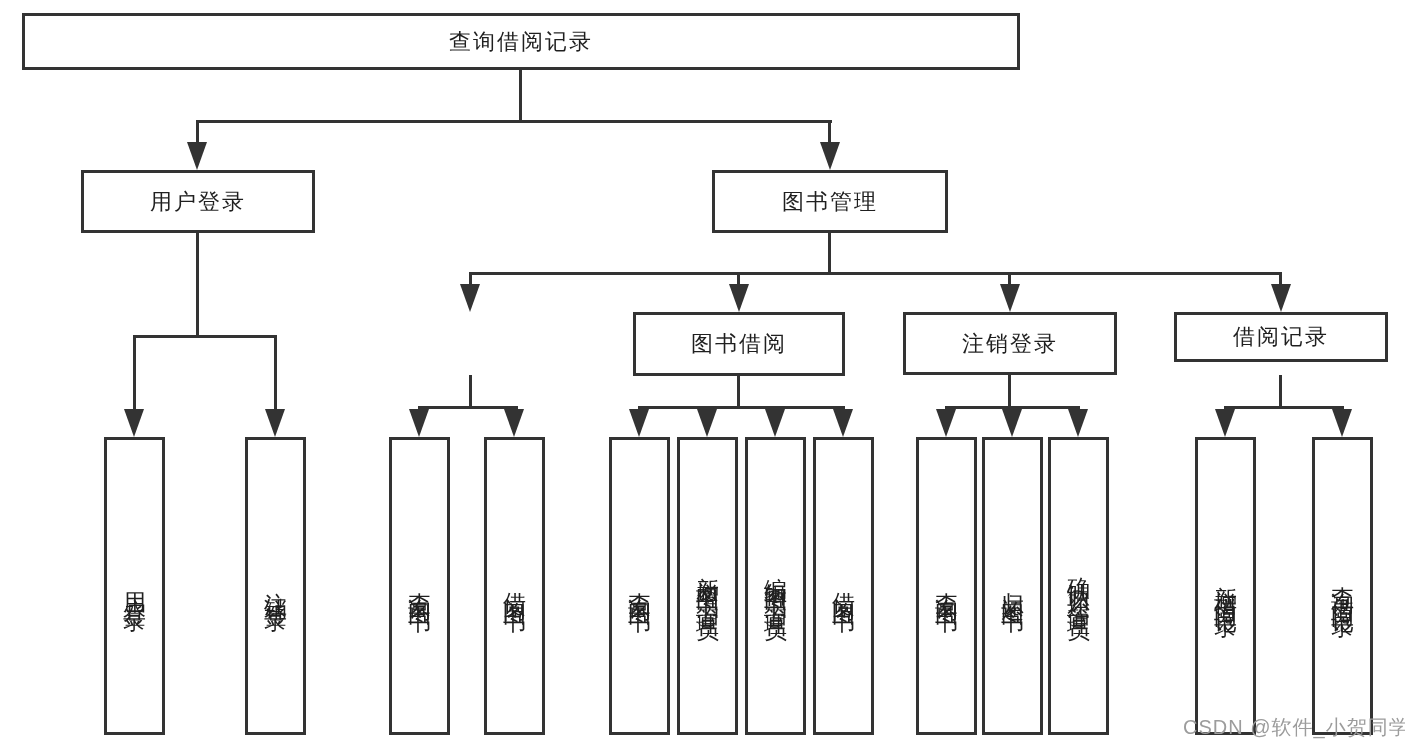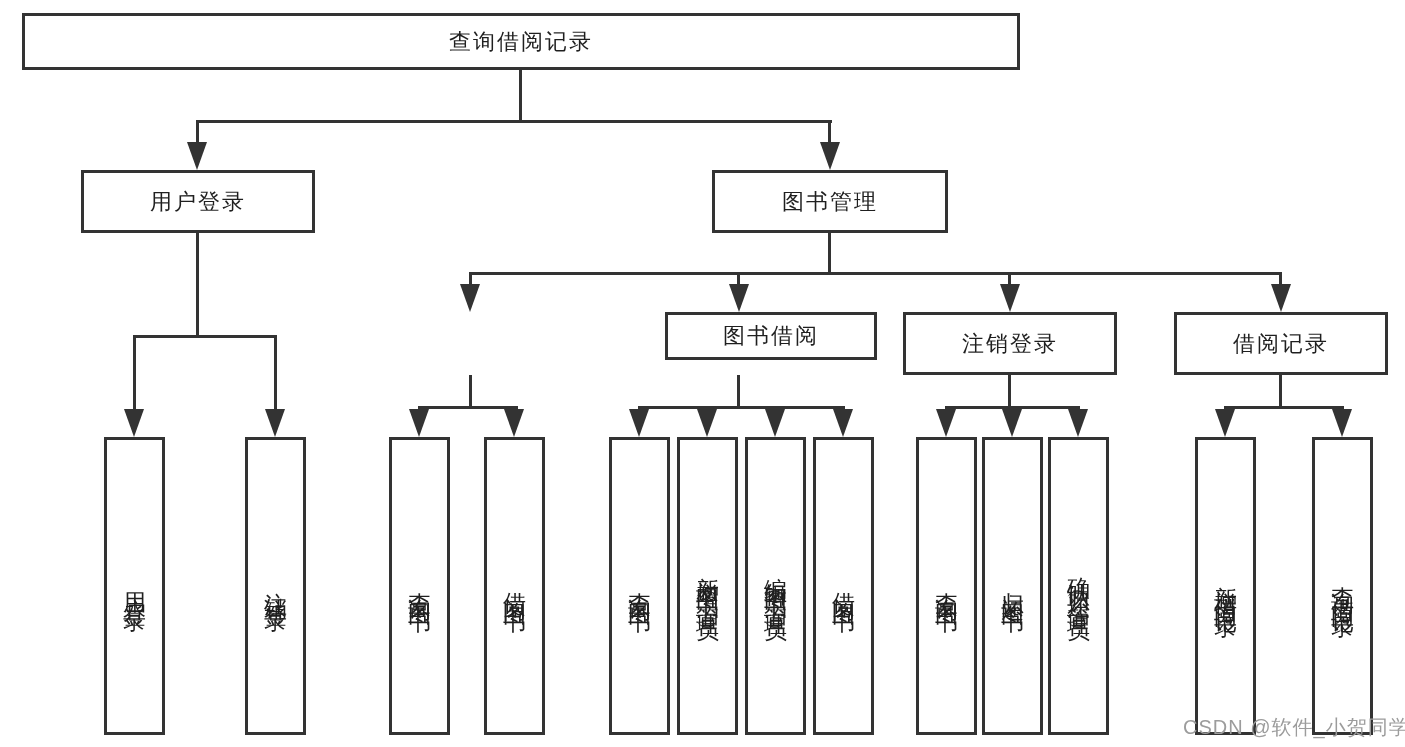--- a/index.html
+++ b/index.html
@@ -94,27 +94,27 @@
   <div class="hline" style="left:469px;top:272px;width:812px;height:3px;"></div>
   <div class="vline" style="left:469px;top:272px;width:3px;height:16px;"></div>
   <div class="arrow" style="left:460px;top:284px;"></div>
   <div class="vline" style="left:737px;top:272px;width:3px;height:16px;"></div>
   <div class="arrow" style="left:729px;top:284px;"></div>
   <div class="vline" style="left:1008px;top:272px;width:3px;height:16px;"></div>
   <div class="arrow" style="left:1000px;top:284px;"></div>
   <div class="vline" style="left:1279px;top:272px;width:3px;height:16px;"></div>
   <div class="arrow" style="left:1271px;top:284px;"></div>
 
-  <div class="box" style="left:633px;top:312px;width:212px;height:48px;margin-left:32px;">
+  <div class="box" style="left:633px;top:312px;width:212px;height:64px;">
     <span class="hlabel">图书借阅</span>
   </div>
   <div class="box" style="left:903px;top:312px;width:214px;height:63px;">
     <span class="hlabel">注销登录</span>
   </div>
-  <div class="box" style="left:1174px;top:312px;width:214px;height:63px;">
+  <div class="box" style="left:1174px;top:312px;width:214px;height:50px;">
     <span class="hlabel">借阅记录</span>
   </div>
 
   <div class="vline" style="left:469px;top:375px;width:3px;height:34px;"></div>
   <div class="hline" style="left:418px;top:406px;width:100px;height:3px;"></div>
   <div class="arrow" style="left:409px;top:409px;"></div>
   <div class="arrow" style="left:504px;top:409px;"></div>
 
   <div class="vline" style="left:737px;top:375px;width:3px;height:34px;"></div>
   <div class="hline" style="left:638px;top:406px;width:207px;height:3px;"></div>

